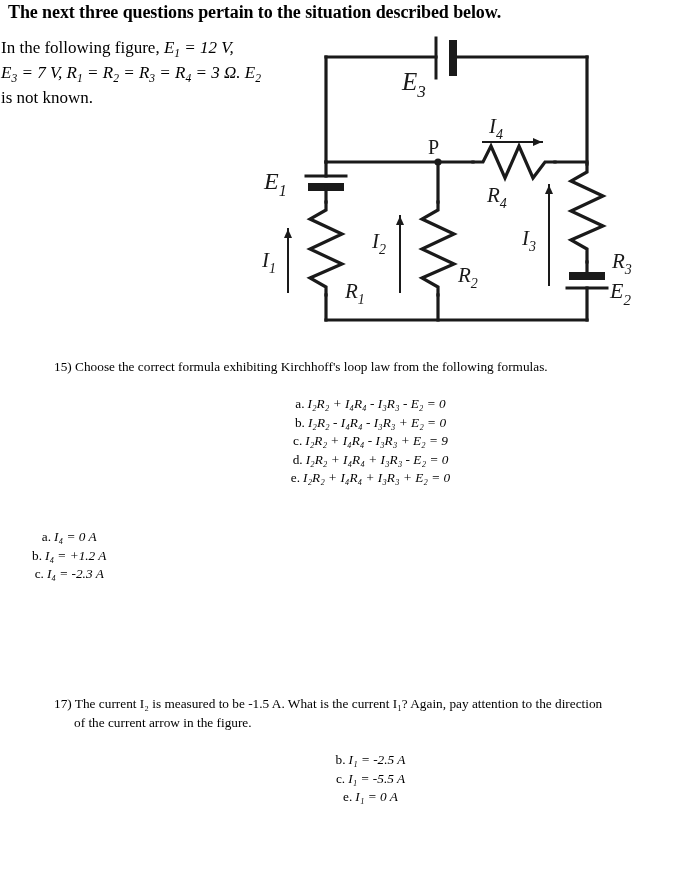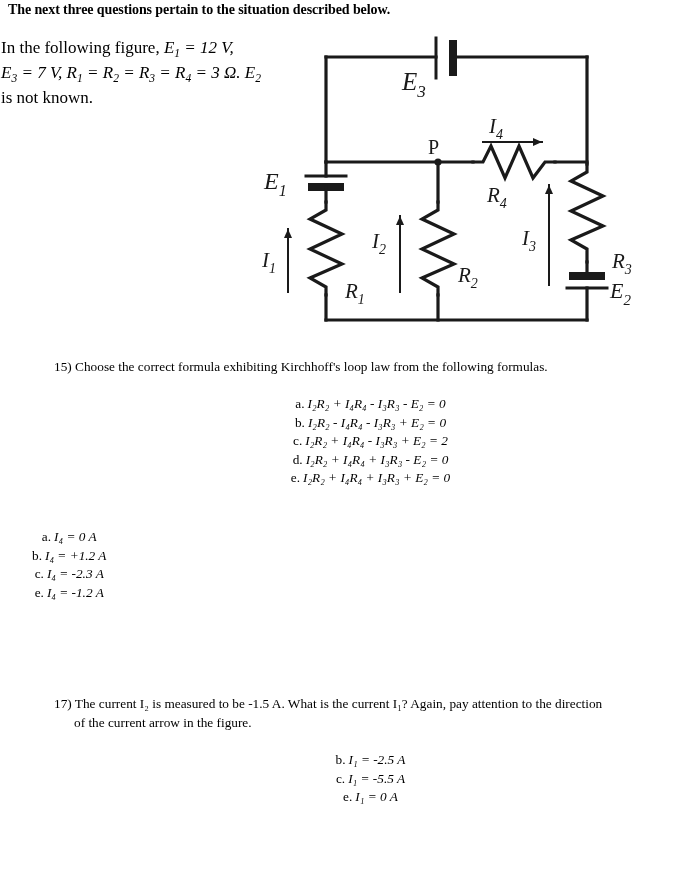--- a/index.html
+++ b/index.html
@@ -17,21 +17,21 @@
   }
   .page {
     position: relative;
     width: 675px;
     height: 876px;
   }
   .hdr {
     position: absolute;
     left: 8px;
     top: 2px;
-    font-size: 14px;
+    font-size: 18px;
     font-weight: bold;
     letter-spacing: -0.1px;
   }
   .intro {
     position: absolute;
     left: 1px;
     top: 38px;
     width: 270px;
     font-size: 17px;
     line-height: 19.5px;
@@ -181,44 +181,41 @@
       <span>Choose the correct formula exhibiting Kirchhoff's loop law from the following formulas.</span>
     </div>
     <div class="opts">
       <div class="opt">
         <span class="lbl">a.</span><span class="frm">I₂R₂ + I₄R₄ - I₃R₃ - E₂ = 0</span>
       </div>
       <div class="opt">
         <span class="lbl">b.</span><span class="frm">I₂R₂ - I₄R₄ - I₃R₃ + E₂ = 0</span>
       </div>
       <div class="opt">
-        <span class="lbl">c.</span><span class="frm">I₂R₂ + I₄R₄ - I₃R₃ + E₂ = 2</span>
+        <span class="lbl">c.</span><span class="frm">I₂R₂ + I₄R₄ - I₃R₃ + E₂ = 9</span>
       </div>
       <div class="opt">
         <span class="lbl">d.</span><span class="frm">I₂R₂ + I₄R₄ + I₃R₃ - E₂ = 0</span>
       </div>
       <div class="opt">
         <span class="lbl">e.</span><span class="frm">I₂R₂ + I₄R₄ + I₃R₃ + E₂ = 0</span>
       </div>
     </div>
   </div>
 
   <div class="qblock" id="q16">
     <div class="opts">
       <div class="opt">
         <span class="lbl">a.</span><span class="frm">I₄ = 0 A</span>
       </div>
       <div class="opt">
         <span class="lbl">b.</span><span class="frm">I₄ = +1.2 A</span>
       </div>
       <div class="opt">
         <span class="lbl">c.</span><span class="frm">I₄ = -2.3 A</span>
-      </div>
-      <div class="opt">
-        <span class="lbl">e.</span><span class="frm">I₄ = -1.2 A</span>
       </div>
     </div>
   </div>
 
   <div class="qblock" id="q17">
     <div class="qtext">
       <span>17)</span>
       <span>The current I₂ is measured to be -1.5 A. What is the current I₁? Again, pay attention to the direction</span>
       <span class="cont">of the current arrow in the figure.</span>
     </div>

